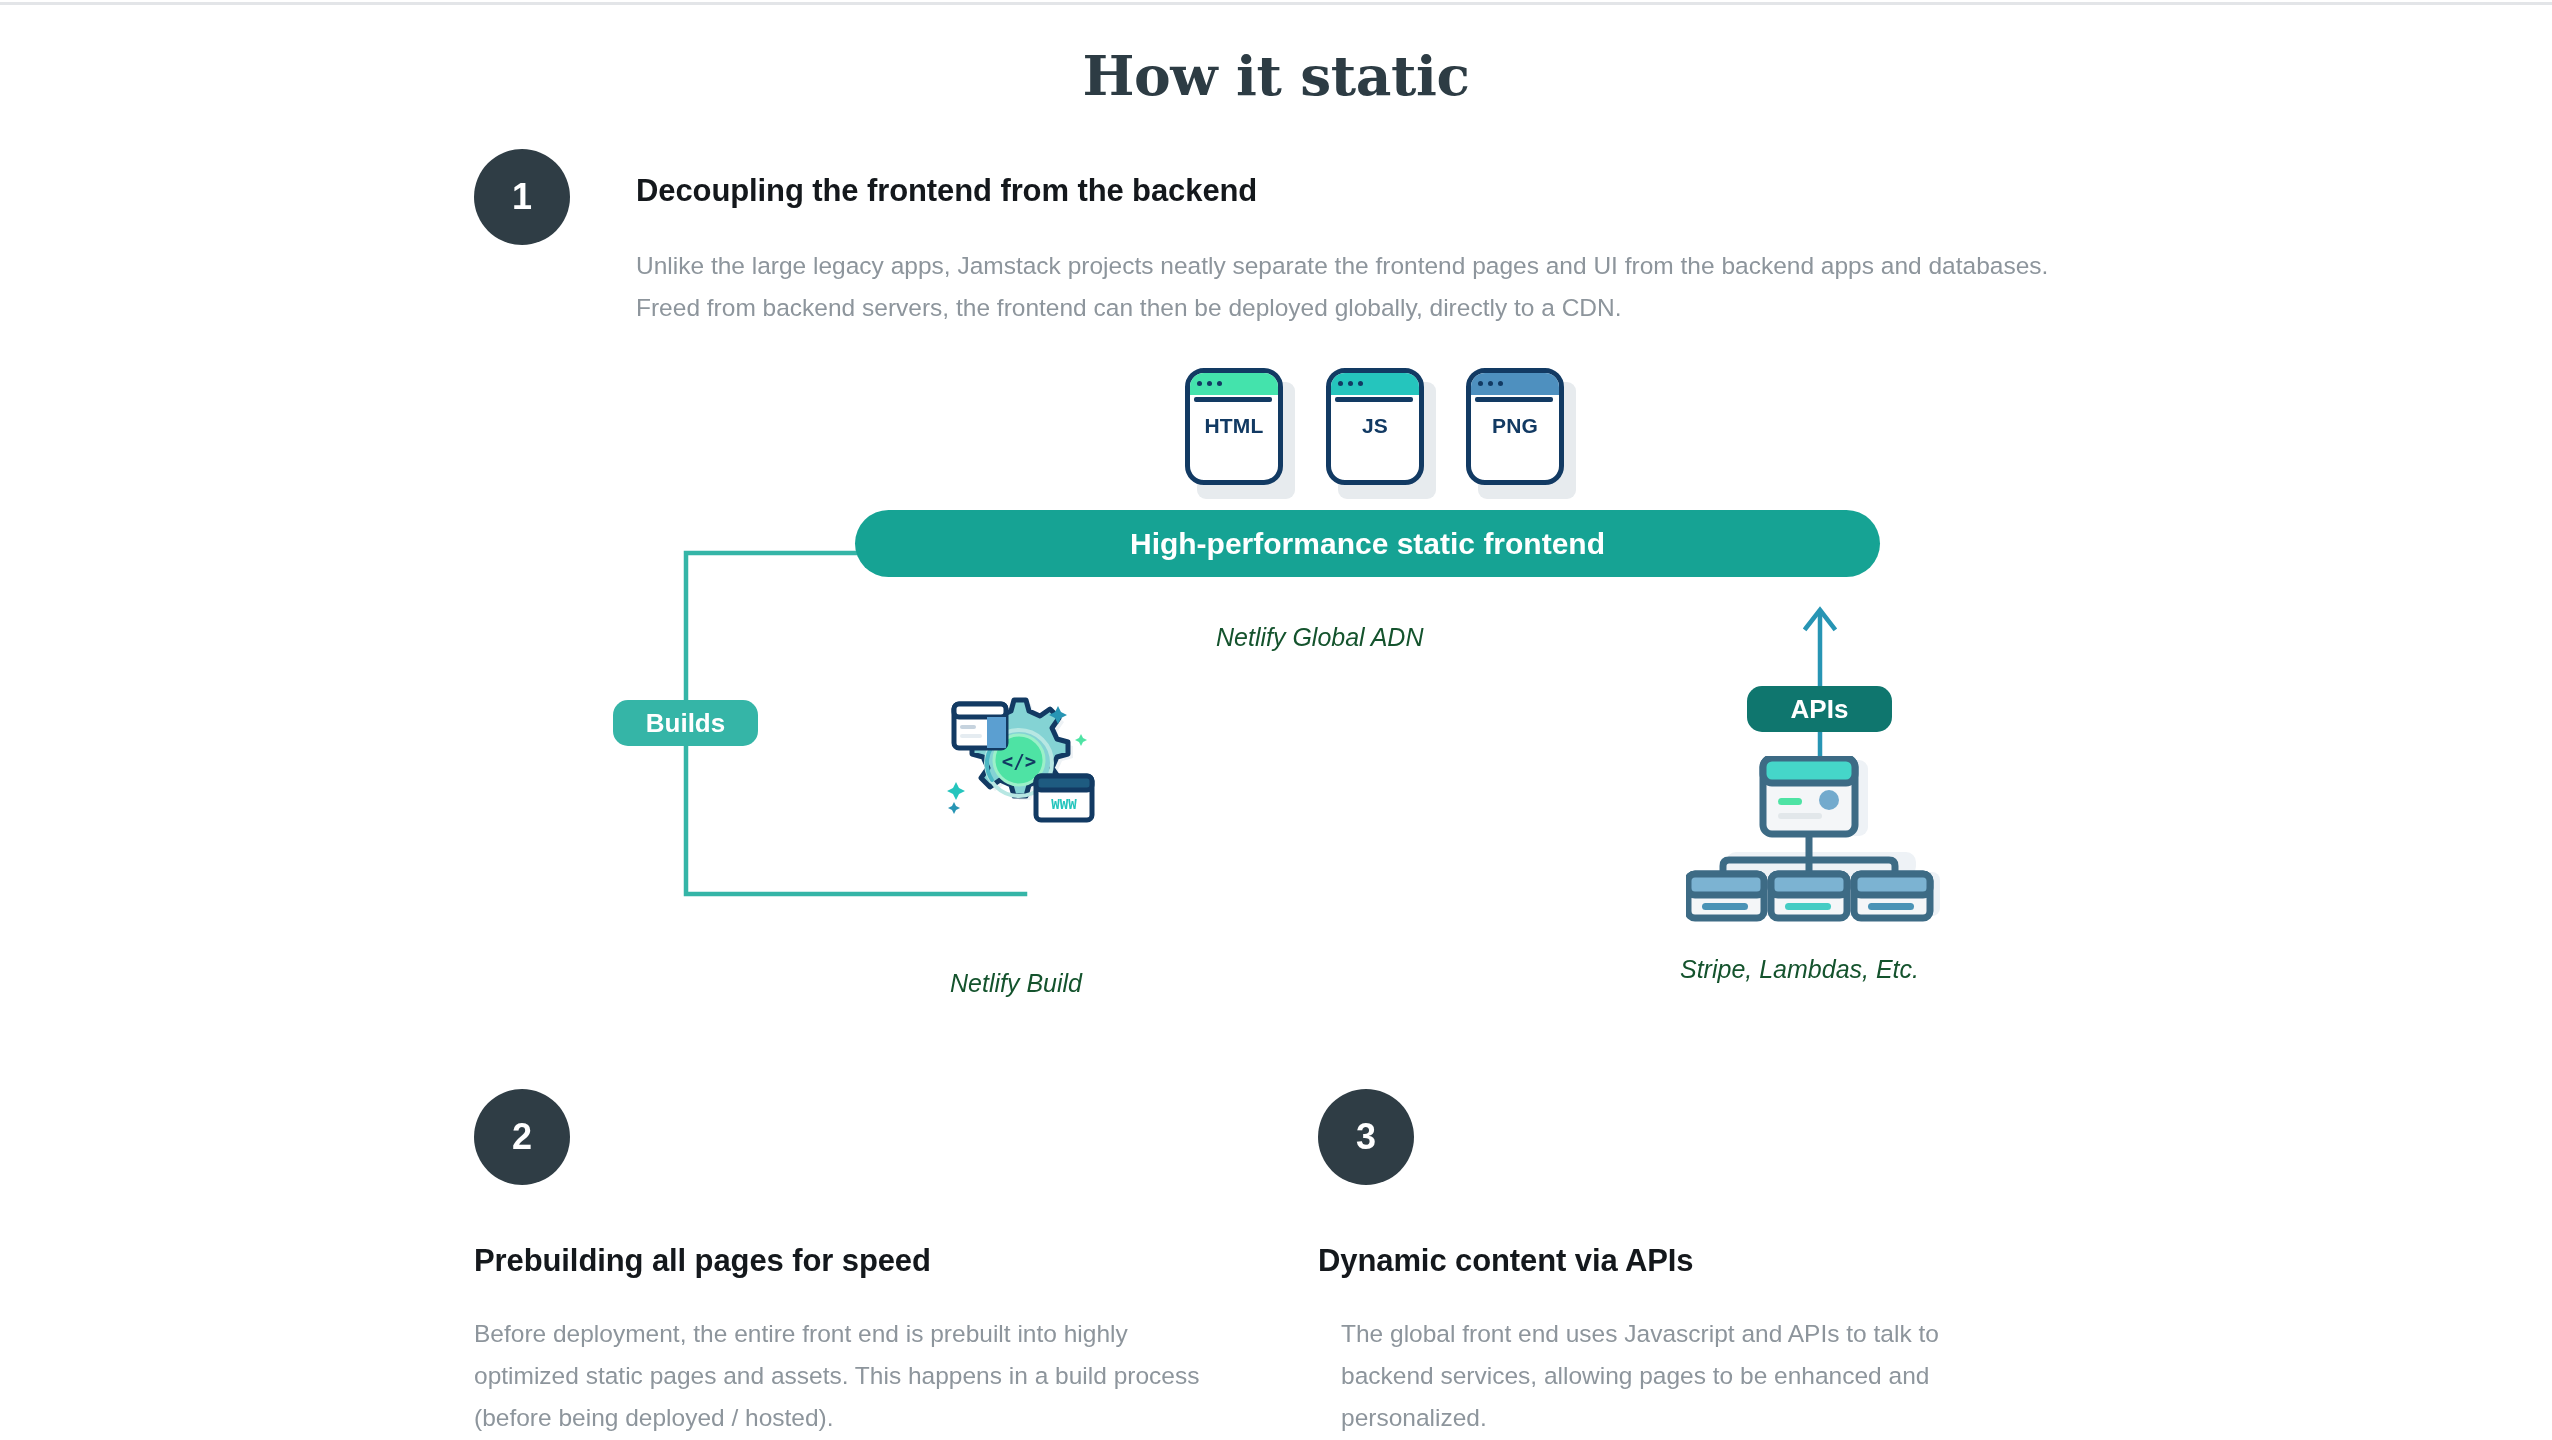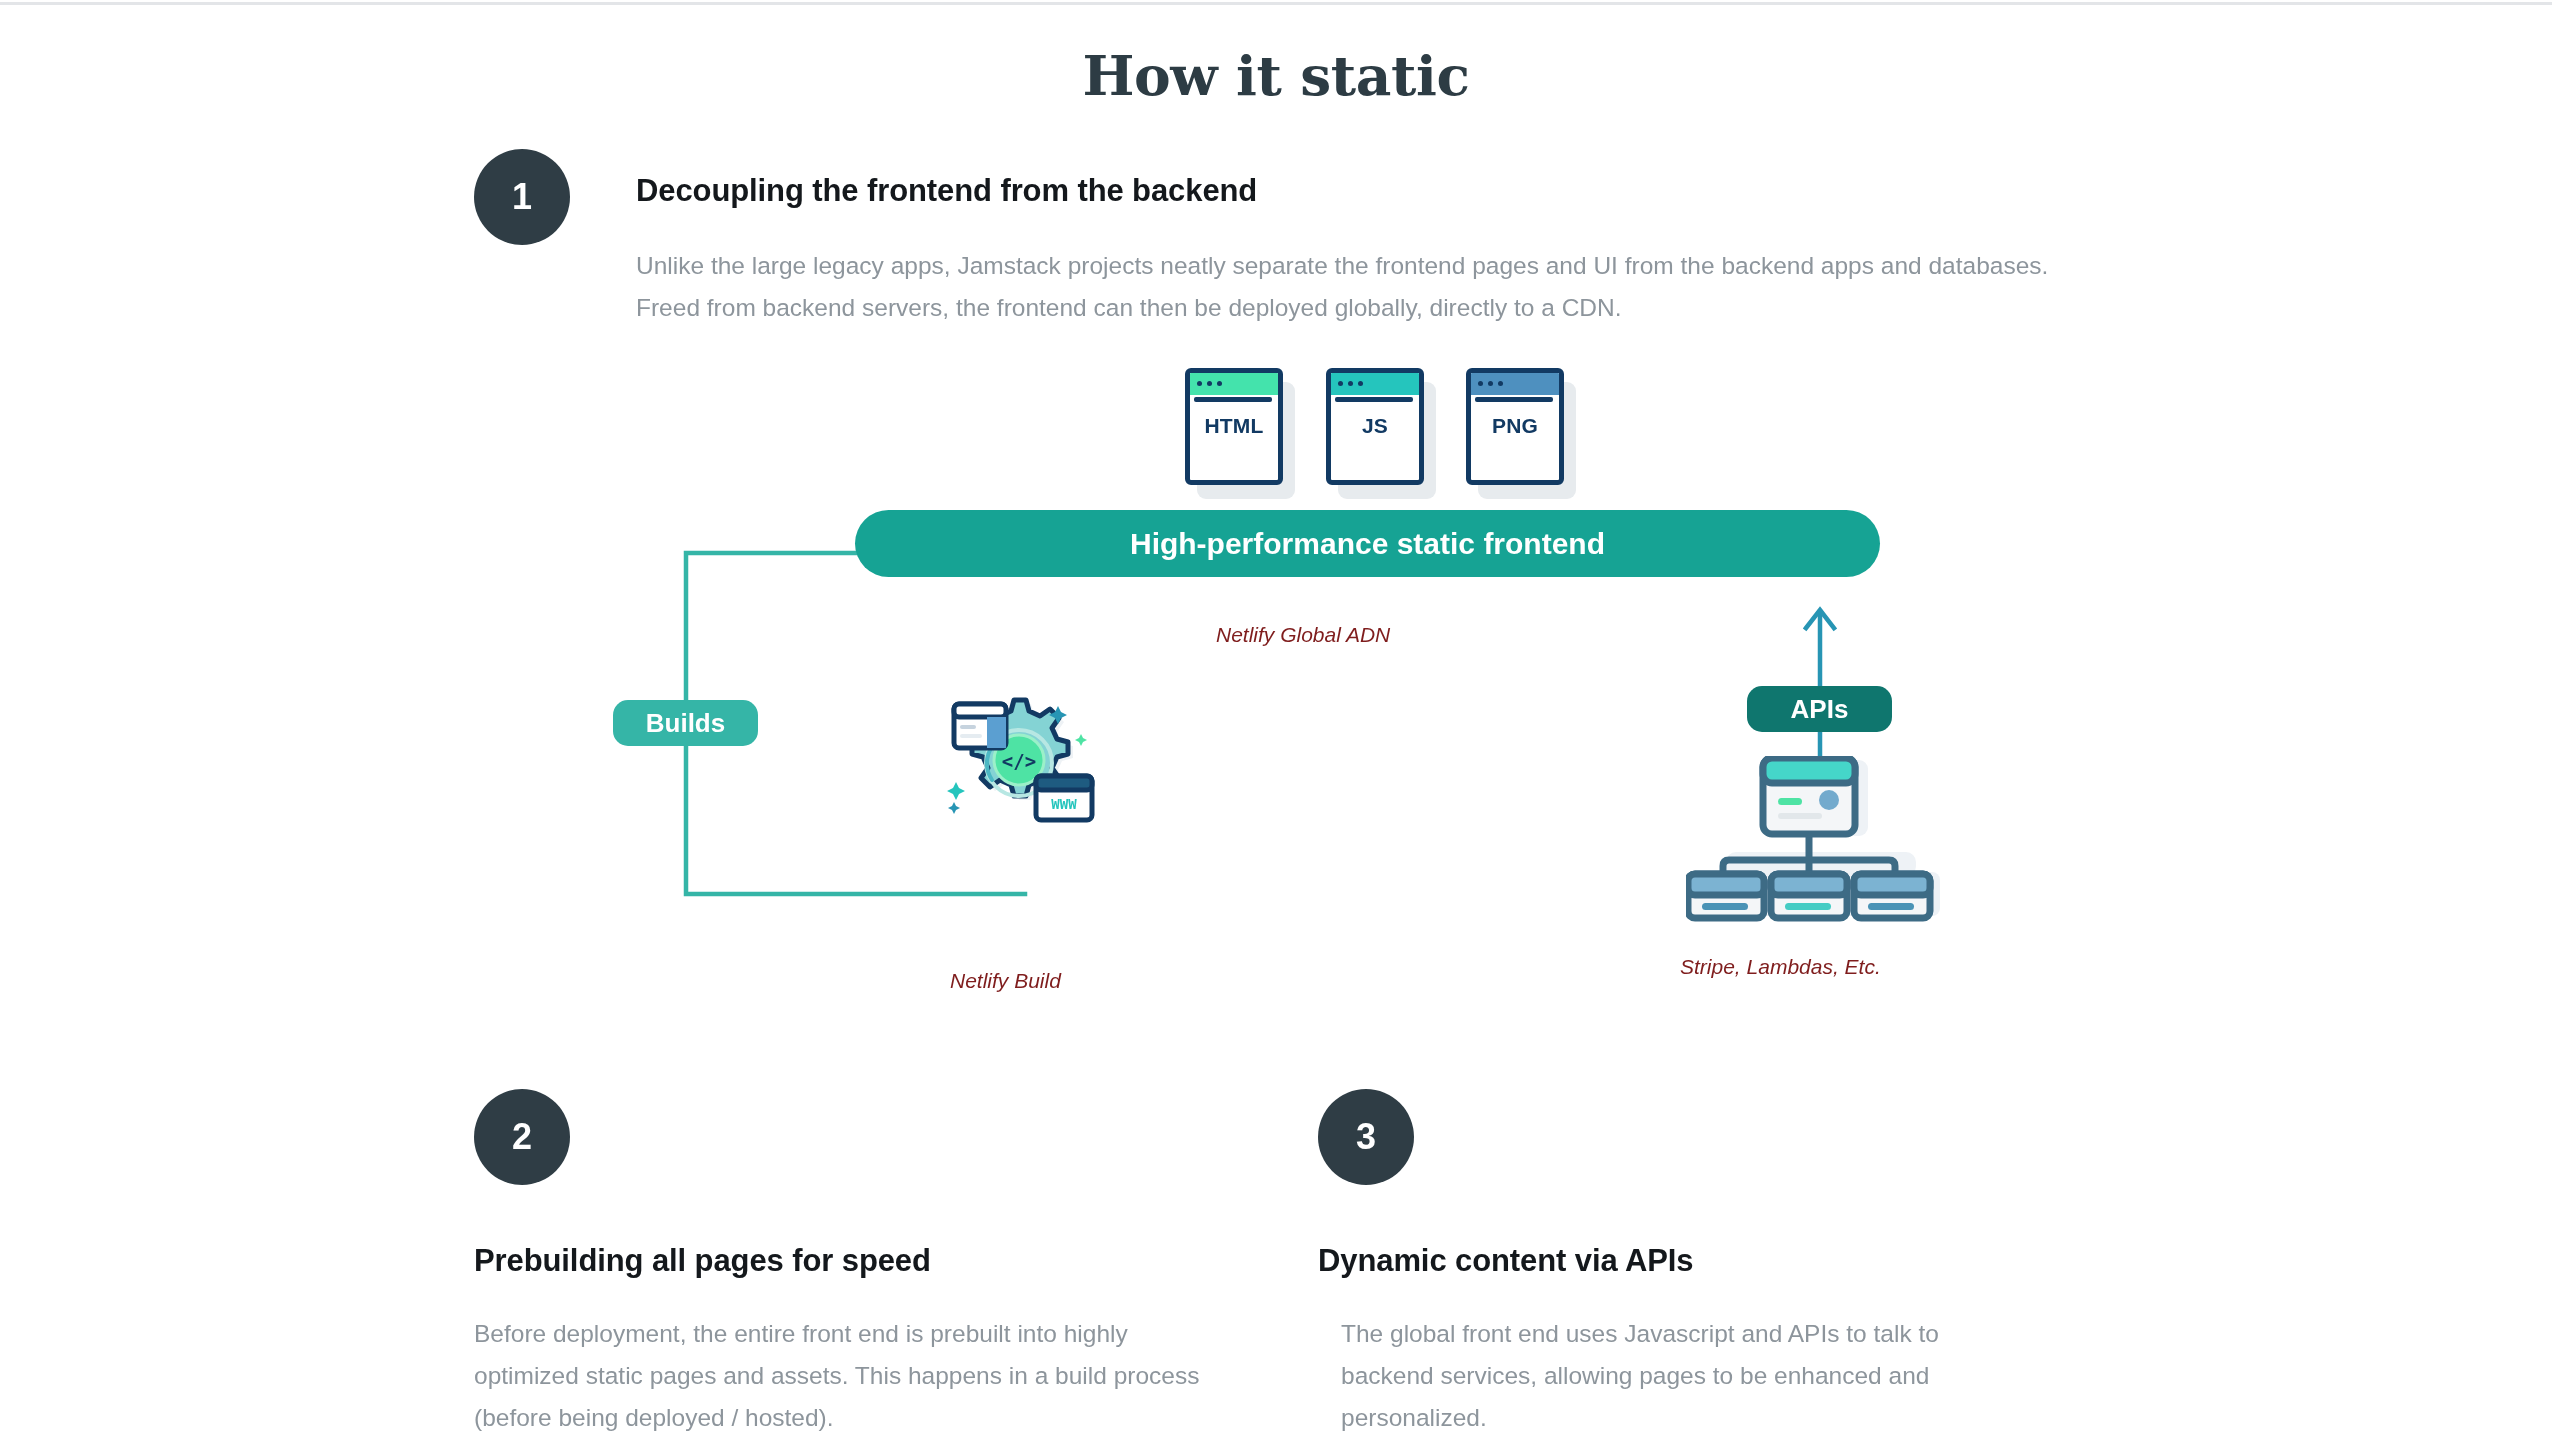--- a/index.html
+++ b/index.html
@@ -100,21 +100,21 @@
     background: #e7ebee;
     border-radius: 9px;
   }
   .file-card {
     position: absolute;
     left: 0; top: 0;
     width: 98px; height: 117px;
     box-sizing: border-box;
     background: #ffffff;
     border: 5px solid #123a63;
-    border-radius: 6px;
+    border-radius: 19px;
     overflow: hidden;
   }
   .file-bar {
     position: absolute;
     left: 0; top: 0;
     width: 100%; height: 22px;
   }
   .file-divider {
     position: absolute;
     left: 4px; top: 24px;
@@ -191,23 +191,23 @@
     background: #35b5a7;
   }
   #tag-apis {
     left: 1747px; top: 686px;
     width: 145px; height: 46px;
     background: #0f766e;
   }
 
   .caption {
     position: absolute;
-    font-size: 21px;
+    font-size: 25px;
     font-style: italic;
-    color: #7f1d1d;
+    color: #14532d;
     white-space: nowrap;
   }
   #cap-adn   { left: 1216px; top: 623px; }
   #cap-build { left: 950px;  top: 969px; }
   #cap-api   { left: 1680px; top: 955px; }
 
   
   .conn {
     position: absolute;
     left: 0; top: 0;

